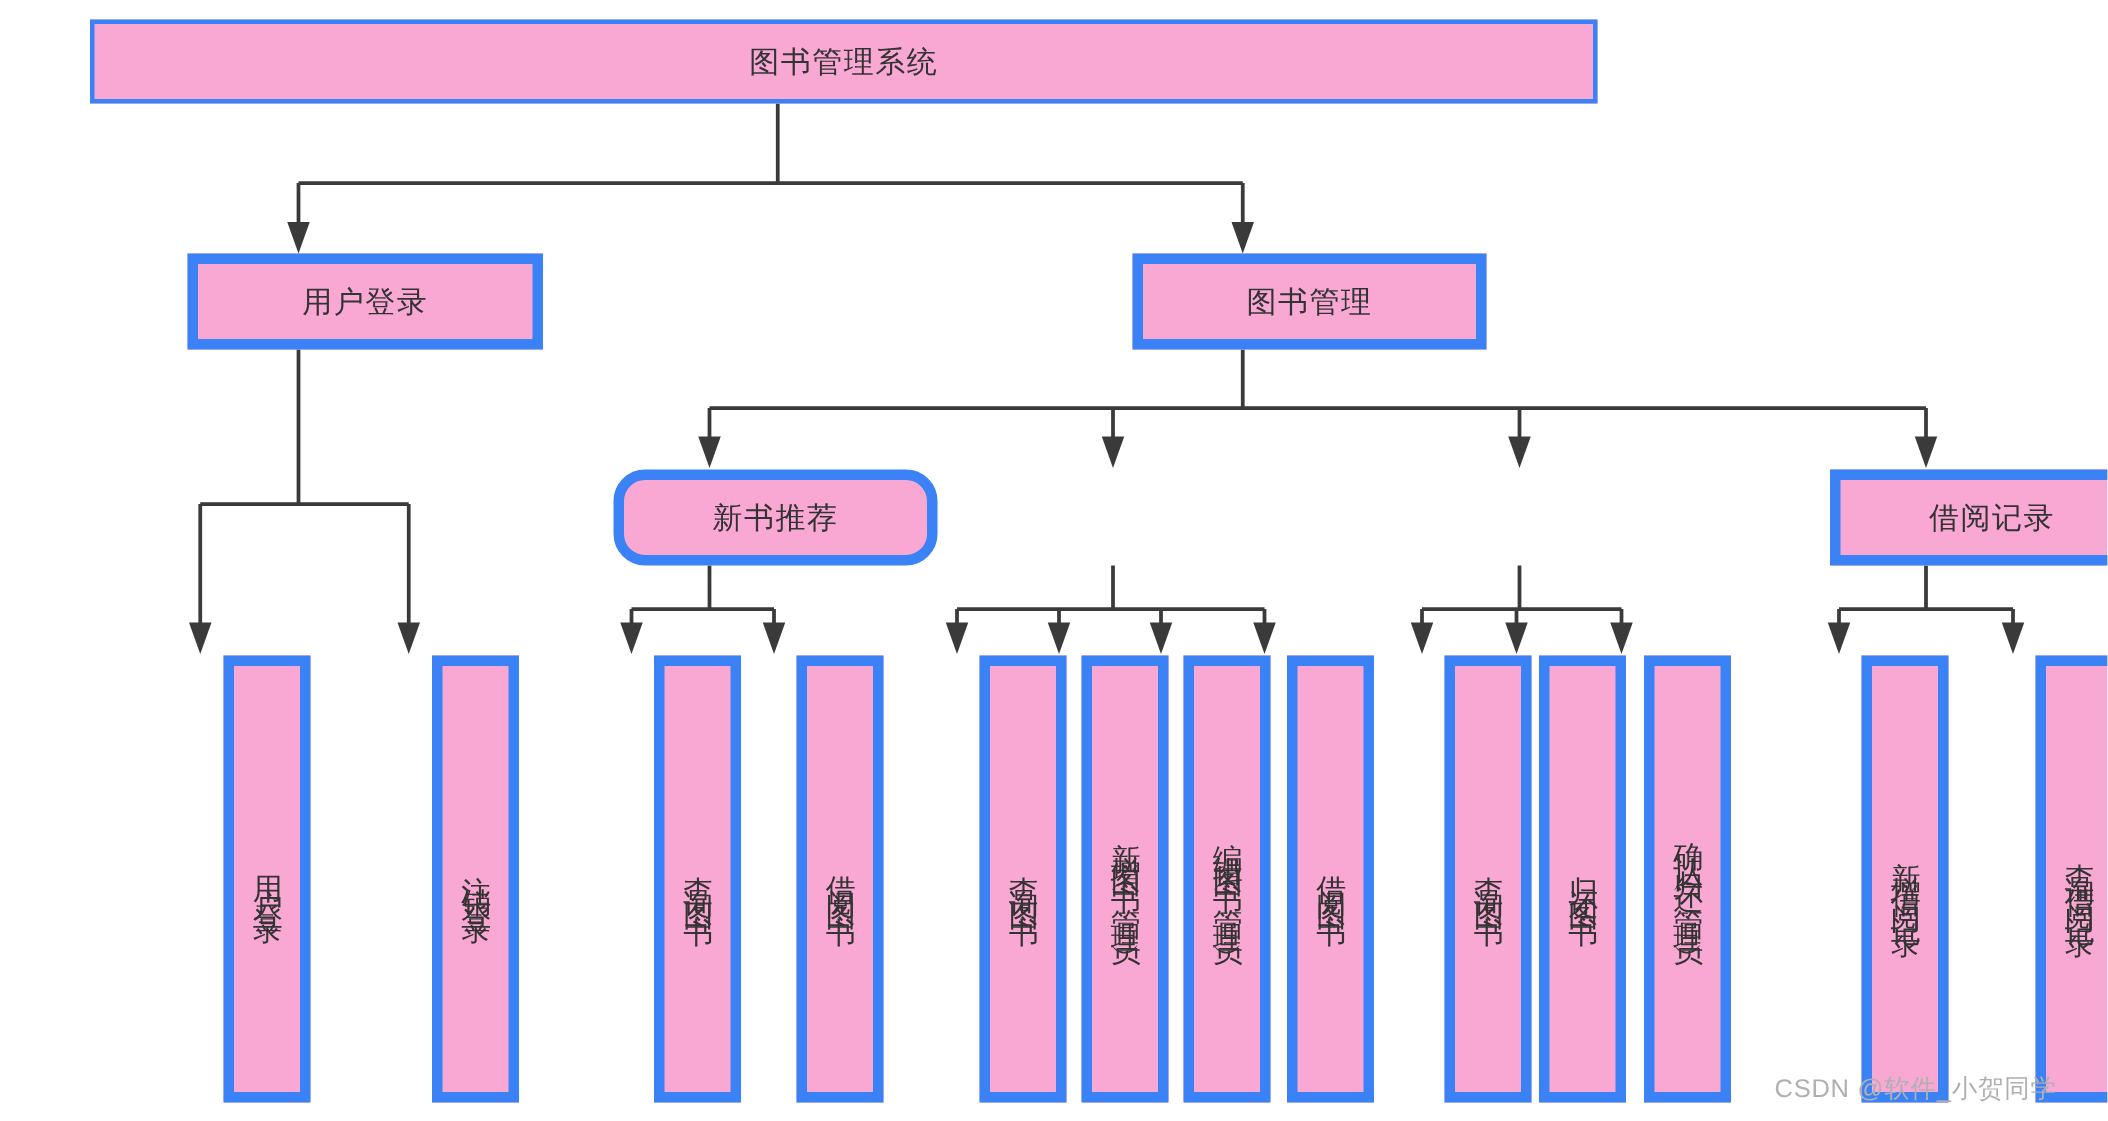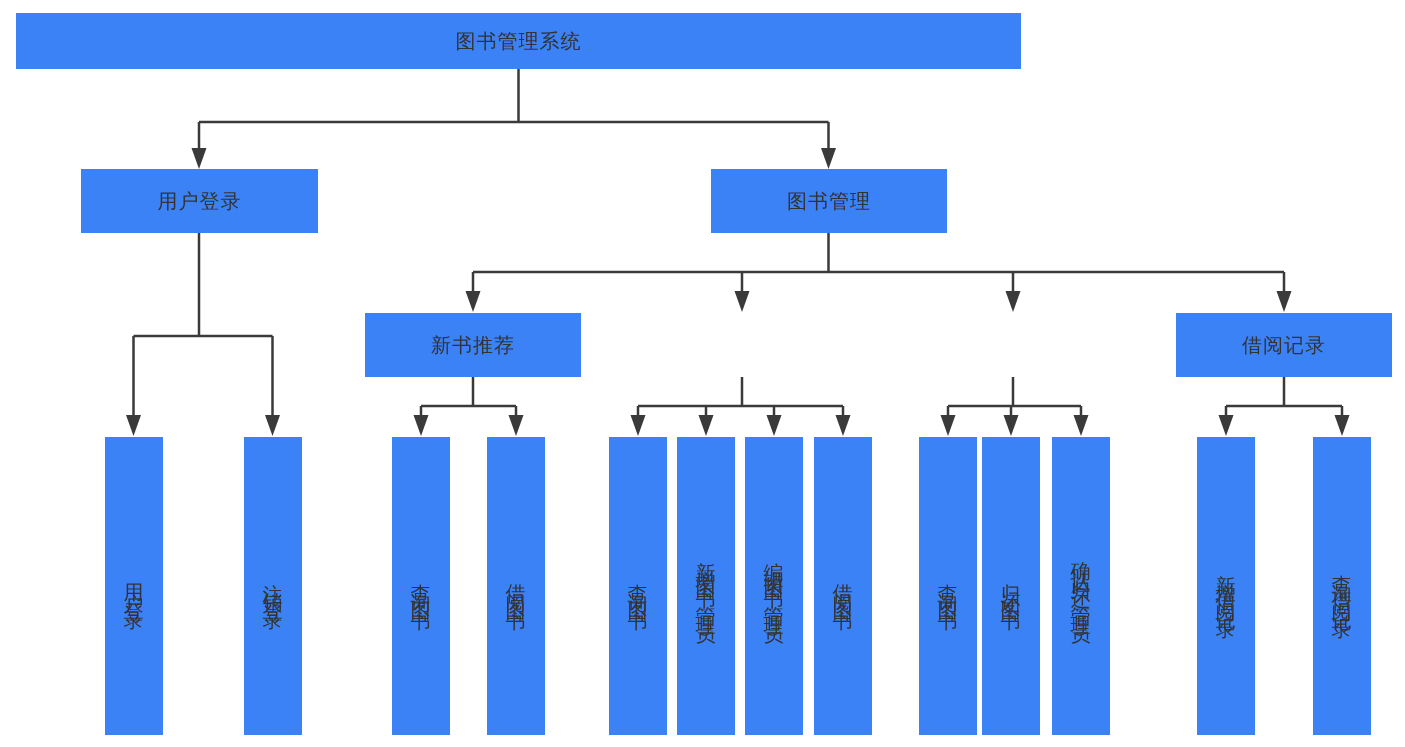--- a/index.html
+++ b/index.html
@@ -12,26 +12,27 @@
     font-family: "Liberation Sans", "DejaVu Sans", sans-serif;
   }
   .connectors {
     position: absolute;
     left: 0; top: 0;
     width: 1405px; height: 747px;
   }
   .node {
     position: absolute;
     box-sizing: border-box;
-    background: #3b82f6;
+    background: #f9a8d4;
     border: 7px solid #3b82f6;
     display: flex;
     align-items: center;
     justify-content: center;
     color: #333333;
+    margin-left: 44px;
   }
   .hnode span {
     font-size: 20px;
     letter-spacing: 1px;
     white-space: nowrap;
   }
   .root-node { border-width: 3px; }
   .vnode span {
     writing-mode: vertical-rl;
     text-orientation: mixed;
@@ -89,21 +90,21 @@
     <span>图书管理系统</span>
   </div>
 
   <div class="node hnode" style="left:81px; top:169px; width:237px; height:64px;">
     <span>用户登录</span>
   </div>
   <div class="node hnode" style="left:711px; top:169px; width:236px; height:64px;align-items:center;">
     <span>图书管理</span>
   </div>
 
-  <div class="node hnode" style="left:365px; top:313px; width:216px; height:64px;">
+  <div class="node hnode" style="left:365px; top:313px; width:216px; height:64px;border-radius:21px;">
     <span>新书推荐</span>
   </div>
   <div class="node hnode" style="left:1176px; top:313px; width:216px; height:64px;">
     <span>借阅记录</span>
   </div>
 
   <div class="node vnode" style="left:105px; top:437px; width:58px; height:298px;">
     <span>用户登录</span>
   </div>
   <div class="node vnode" style="left:244px; top:437px; width:58px; height:298px;">
@@ -140,14 +141,15 @@
     <span>确认归还（管理员）</span>
   </div>
 
   <div class="node vnode" style="left:1197px; top:437px; width:58px; height:298px;">
     <span>新增借阅记录</span>
   </div>
   <div class="node vnode" style="left:1313px; top:437px; width:58px; height:298px;">
     <span>查询借阅记录</span>
   </div>
 
+  <div class="watermark">CSDN @软件_小贺同学</div>
 
 </div>
 
 </body></html>

